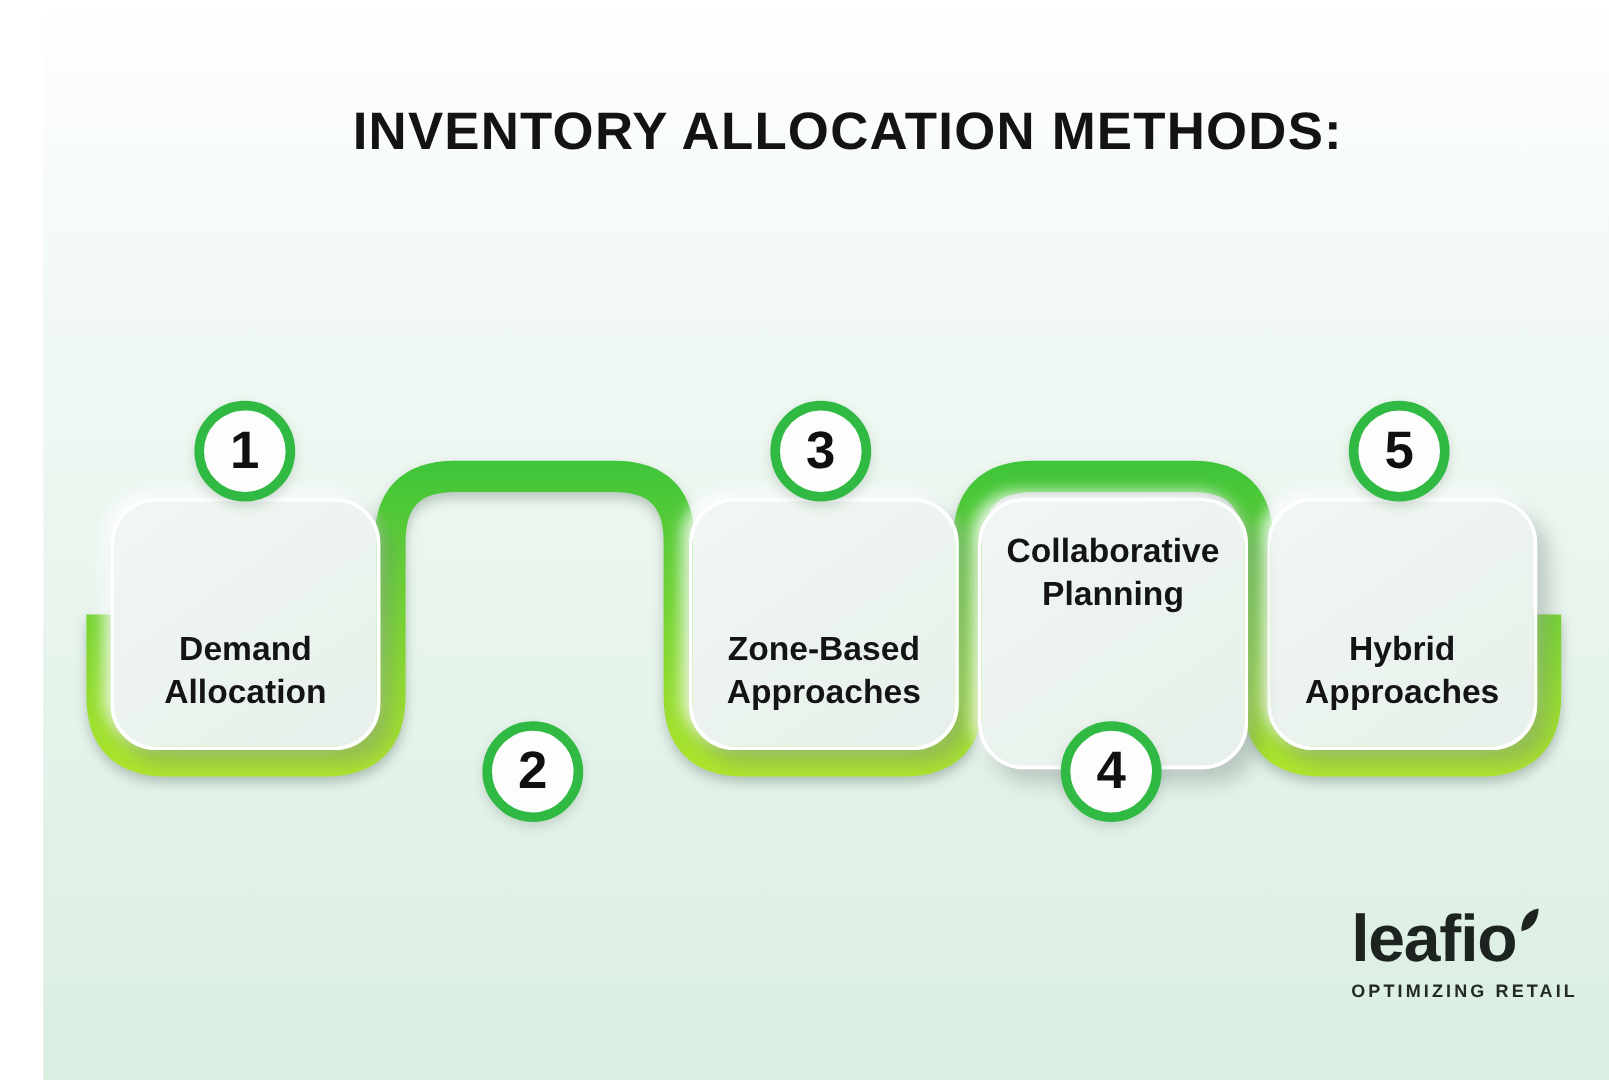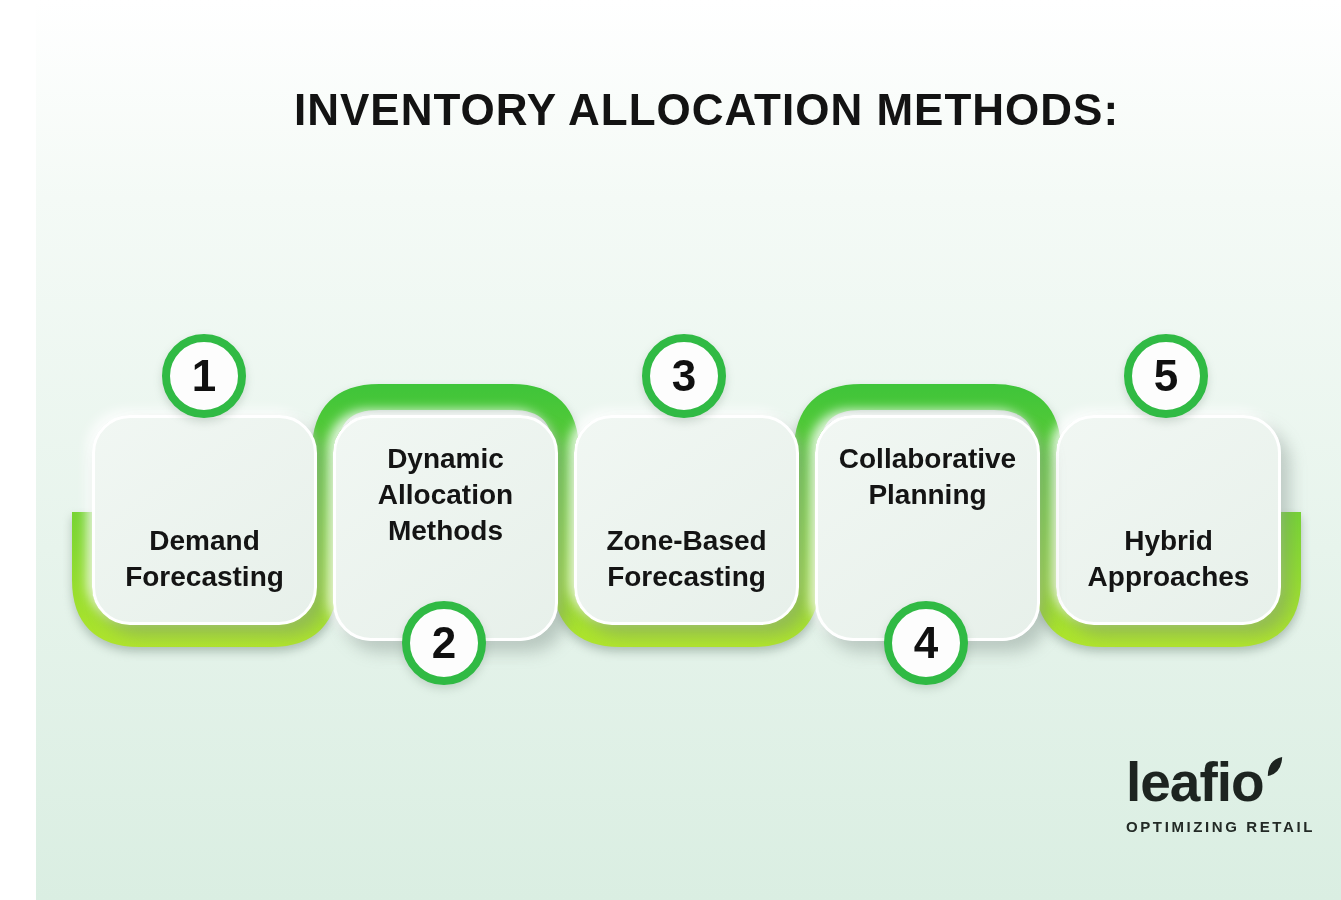--- a/index.html
+++ b/index.html
@@ -48,27 +48,24 @@
         <stop id="rg-bottom" offset="1" stop-color="#b2e52c"></stop>
       </linearGradient>
     </defs>
     <path d="M 49 512 L 49 580 Q 49 634 103 634 L 235 634 Q 289 634 289 580 L 289 451 Q 289 397 343 397
          L 476 397 Q 530 397 530 451 L 530 580 Q 530 634 584 634 L 717 634 Q 771 634 771 580
          L 771 451 Q 771 397 825 397 L 958 397 Q 1012 397 1012 451 L 1012 580 Q 1012 634 1066 634
          L 1198 634 Q 1252 634 1252 580 L 1252 512" fill="none" stroke="url(#rg)" stroke-width="26" stroke-linecap="butt"></path>
   </svg>
 
   <div class="card short c1">
-    <div class="card-label low" style="color: rgb(20, 20, 20);">Demand Forecasting</div>
-  </div>
-  <div class="card tall c2">
-    <div class="card-label high" style="color: rgb(20, 20, 20);">Dynamic Allocation Methods</div>
+    <div class="card-label low" style="color: rgb(20, 20, 20);">Demand Allocation</div>
   </div>
   <div class="card short c3">
-    <div class="card-label low" style="color: rgb(20, 20, 20);">Zone-Based Forecasting</div>
+    <div class="card-label low" style="color: rgb(20, 20, 20);">Zone-Based Approaches</div>
   </div>
   <div class="card short c5">
     <div class="card-label low" style="color: rgb(20, 20, 20);">Hybrid Approaches</div>
   </div>
   <div class="card tall c4">
     <div class="card-label high" style="color: rgb(20, 20, 20);">Collaborative Planning</div>
   </div>
 
   <div class="circ n1" style="border-color: rgb(48, 186, 68);">
     <span>1</span>

